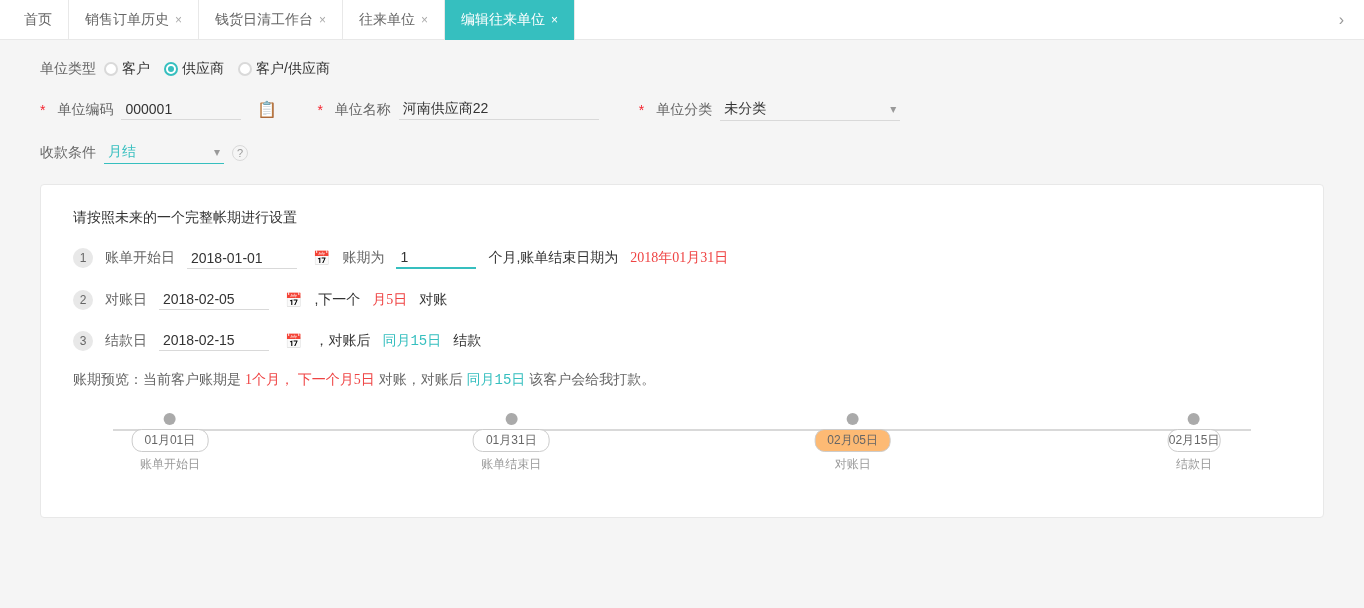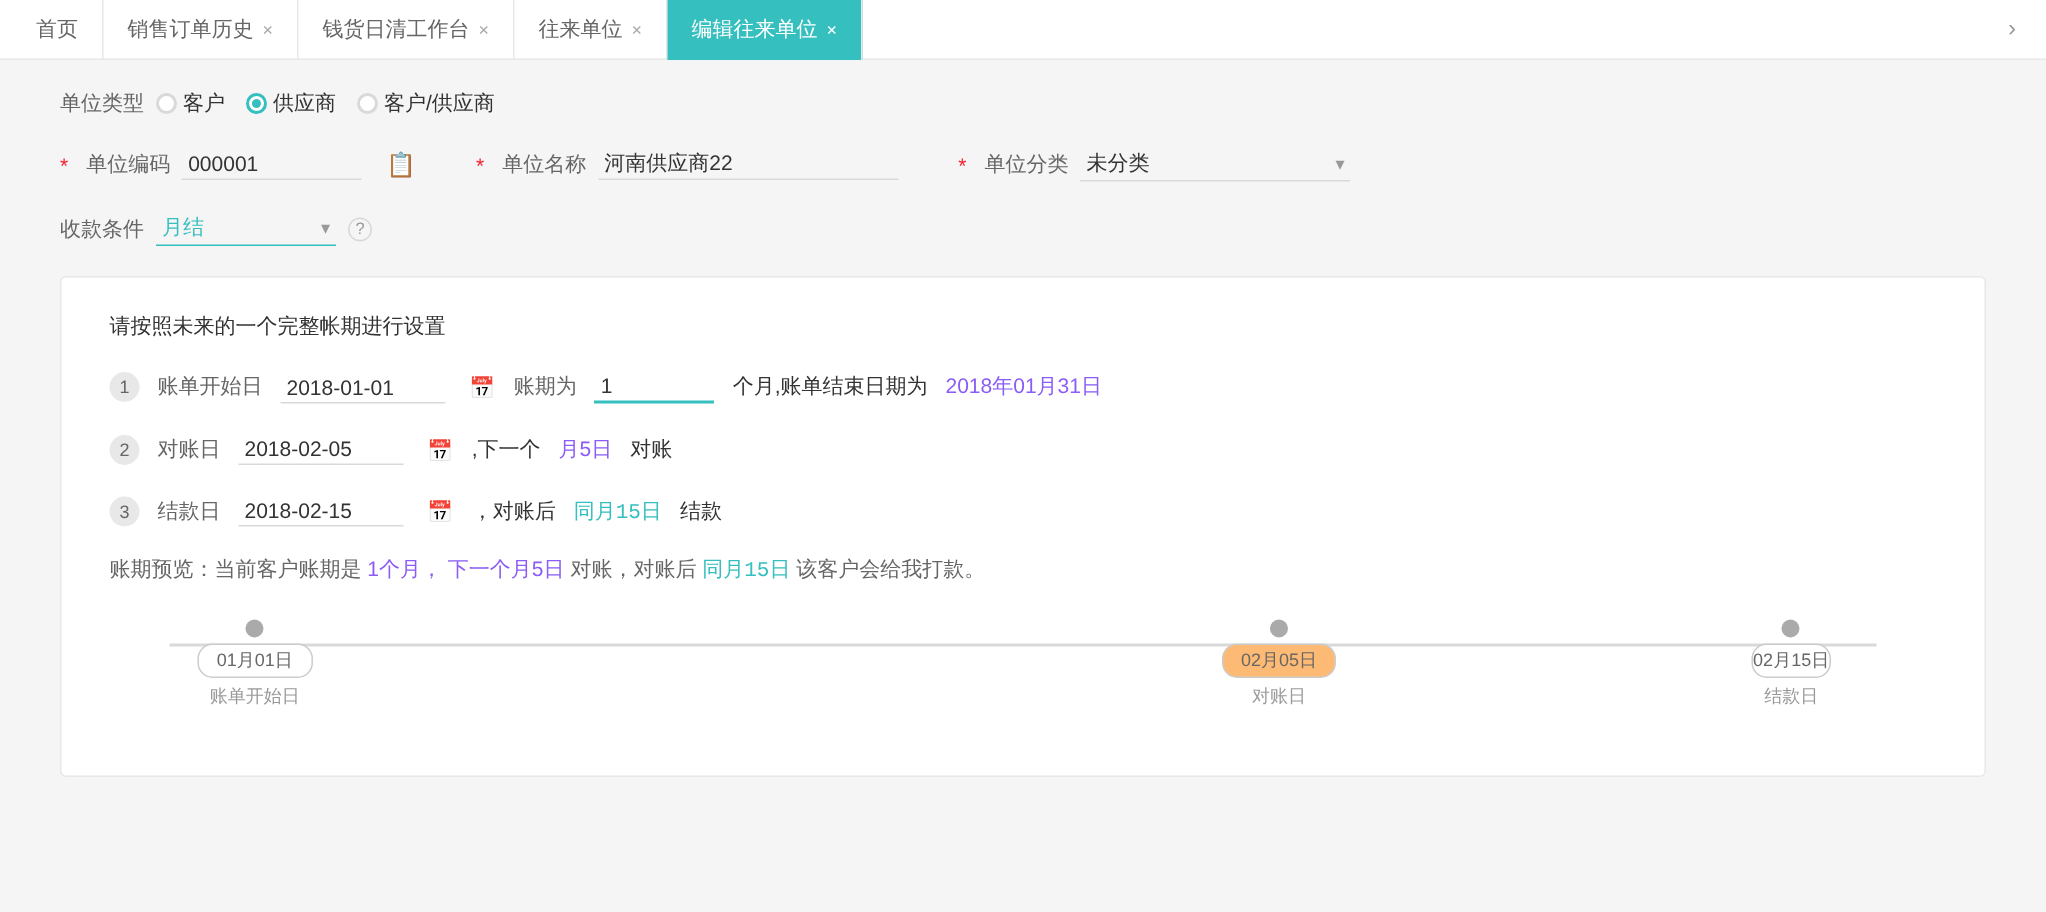--- a/index.html
+++ b/index.html
@@ -214,21 +214,21 @@
     .period-input {
       border: none;
       border-bottom: 2px solid #36bfbf;
       outline: none;
       padding: 2px 4px;
       font-size: 14px;
       color: #333;
       background: transparent;
       width: 80px;
     }
-    .highlight-orange { color: #8b5cf6; }
+    .highlight-orange { color: #ef4444; font-family: Liberation Serif, serif; }
     .highlight-teal { color: #36bfbf; font-family: Liberation Mono, monospace; }
     .text-normal { color: #333; }
 
     
     .preview-text {
       font-size: 14px;
       color: #666;
       margin-bottom: 24px;
     }
   </style>
@@ -367,20 +367,25 @@
       <div style="position: absolute; top: 16px; left: 0; right: 0; height: 2px; background: #d9d9d9;"></div>
 
       <div style="position: relative; height: 80px;">
 
         <div style="position: absolute; left: 5%; top: 0; transform: translateX(-50%); display: flex; flex-direction: column; align-items: center;">
           <div style="width:12px;height:12px;border-radius:50%;background:#aaa;margin-bottom:4px;"></div>
           <div style="border:1px solid #ccc;border-radius:10px;padding:2px 12px;font-size:12px;color:#666;background:#fff;white-space:nowrap;">01月01日</div>
           <div style="font-size:12px;color:#999;margin-top:4px;white-space:nowrap;">账单开始日</div>
         </div>
 
+        <div style="position: absolute; left: 35%; top: 0; transform: translateX(-50%); display: flex; flex-direction: column; align-items: center;">
+          <div style="width:12px;height:12px;border-radius:50%;background:#aaa;margin-bottom:4px;"></div>
+          <div style="border:1px solid #ccc;border-radius:10px;padding:2px 12px;font-size:12px;color:#666;background:#fff;white-space:nowrap;">01月31日</div>
+          <div style="font-size:12px;color:#999;margin-top:4px;white-space:nowrap;">账单结束日</div>
+        </div>
 
         <div style="position: absolute; left: 65%; top: 0; transform: translateX(-50%); display: flex; flex-direction: column; align-items: center;">
           <div style="width:12px;height:12px;border-radius:50%;background:#aaa;margin-bottom:4px;"></div>
           <div style="border:1px solid #ccc;border-radius:10px;padding:2px 12px;font-size:12px;color:#666;background:#fdba74;white-space:nowrap;">02月05日</div>
           <div style="font-size:12px;color:#999;margin-top:4px;white-space:nowrap;">对账日</div>
         </div>
 
         <div style="position: absolute; left: 95%; top: 0; transform: translateX(-50%); display: flex; flex-direction: column; align-items: center;">
           <div style="width:12px;height:12px;border-radius:50%;background:#aaa;margin-bottom:4px;"></div>
           <div style="border:1px solid #ccc;border-radius:10px;padding:2px 0;font-size:12px;color:#666;background:#fff;white-space:nowrap;">02月15日</div>

